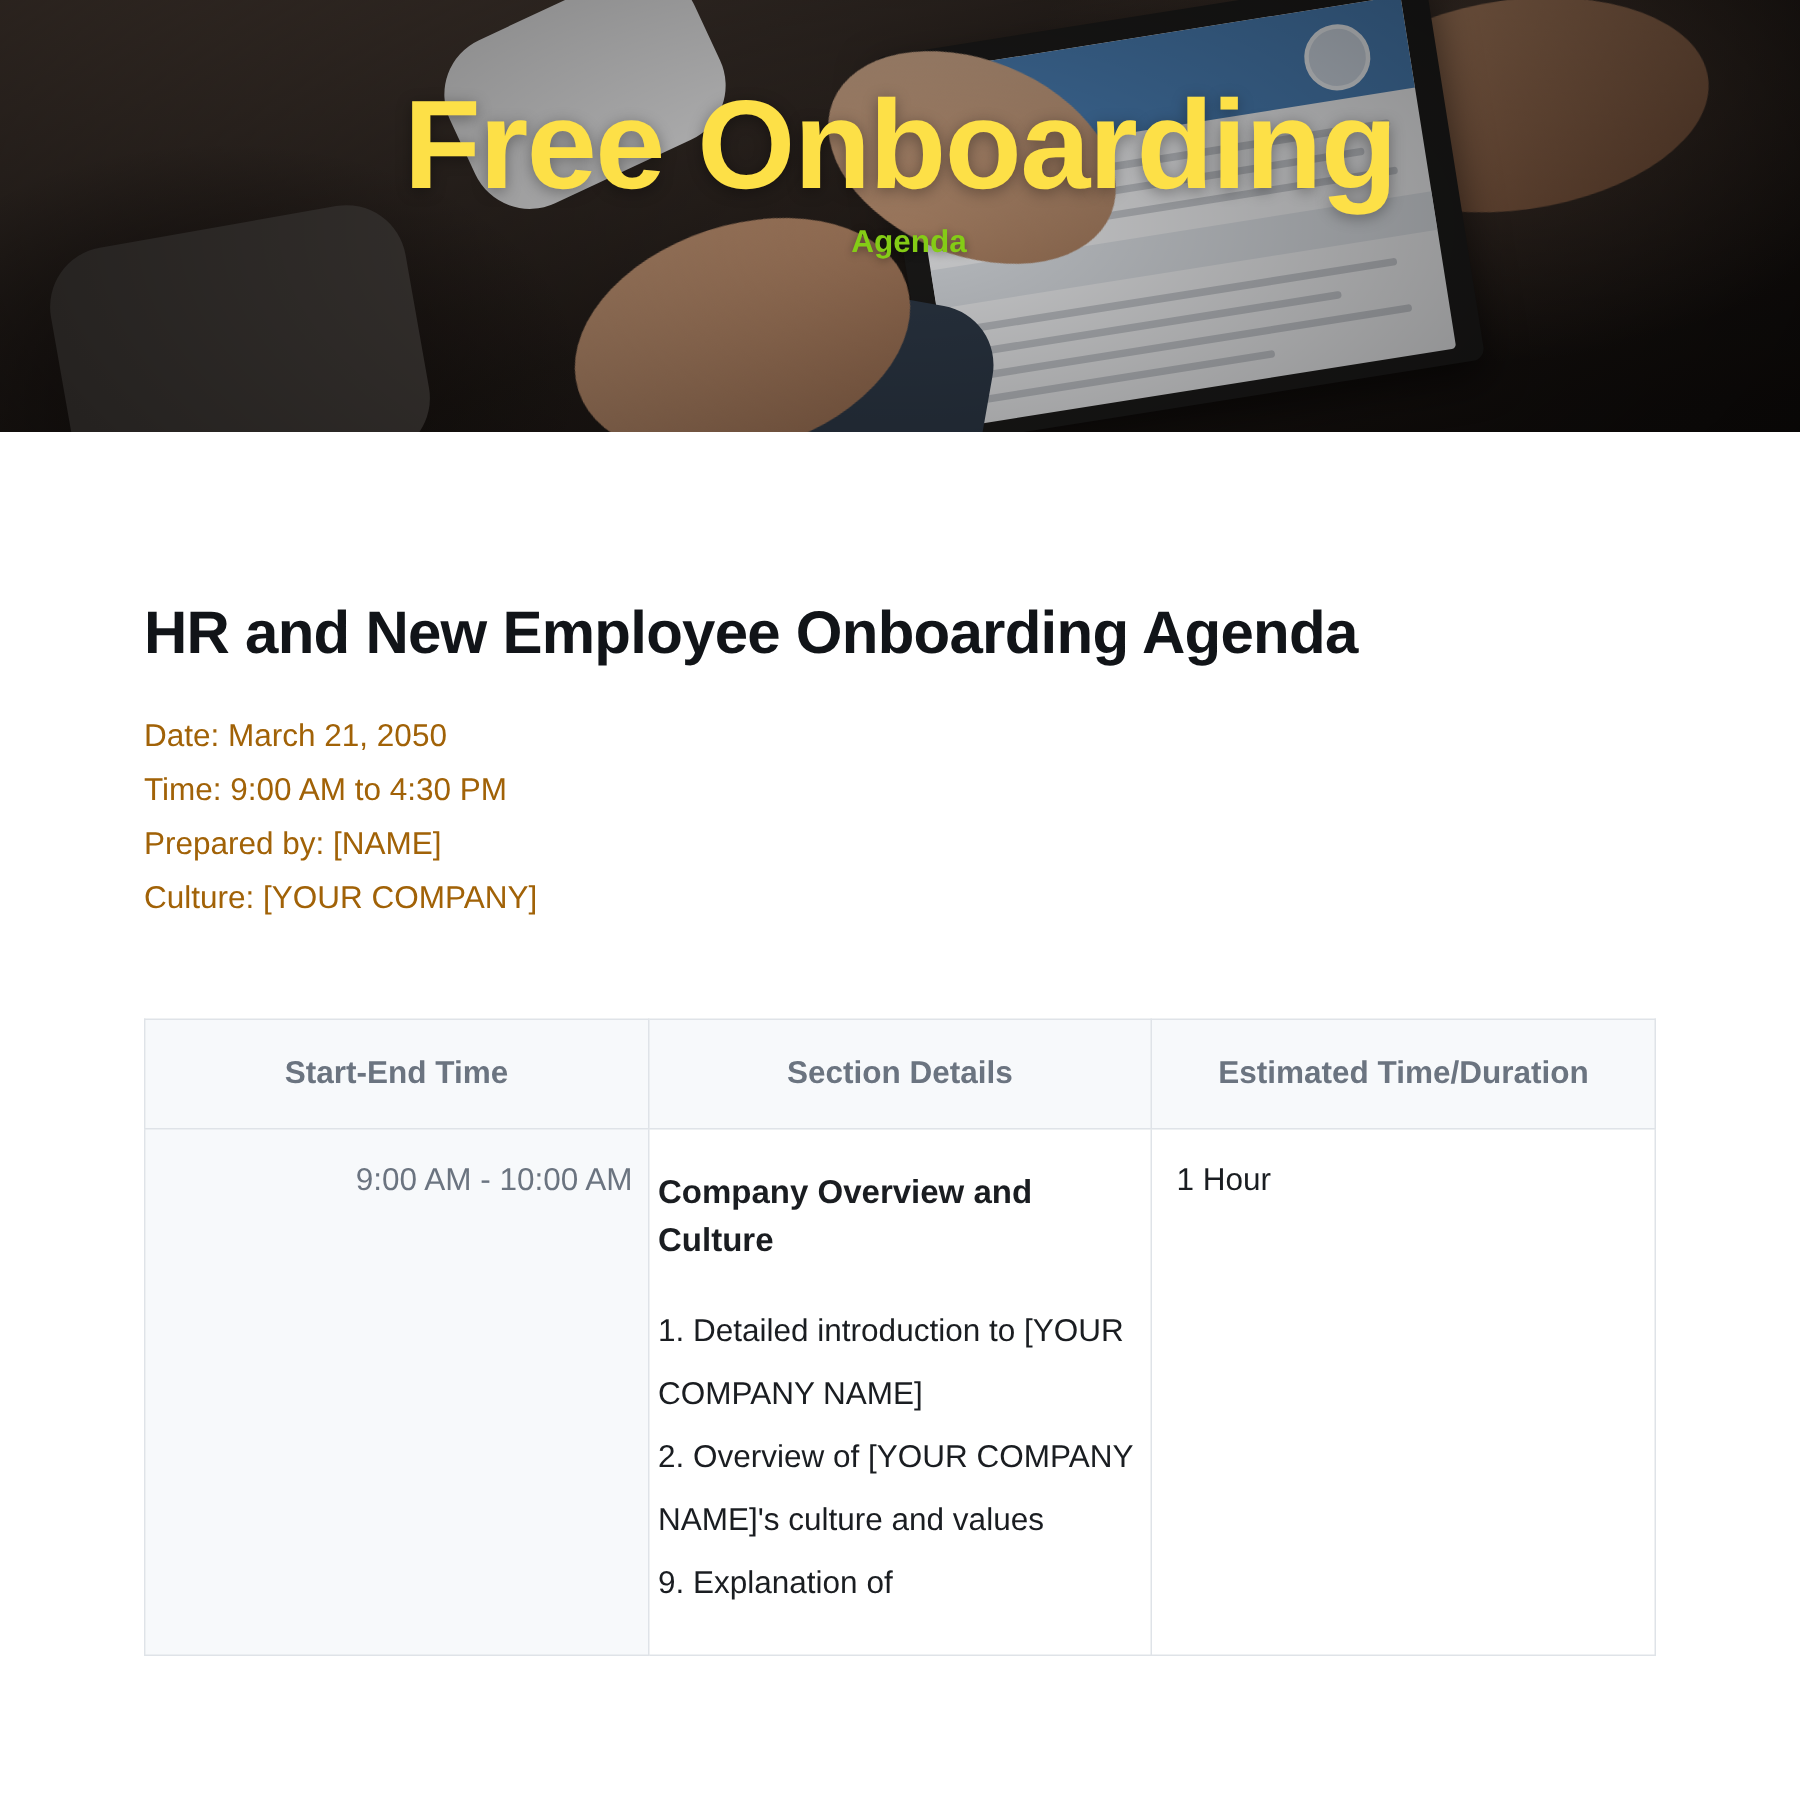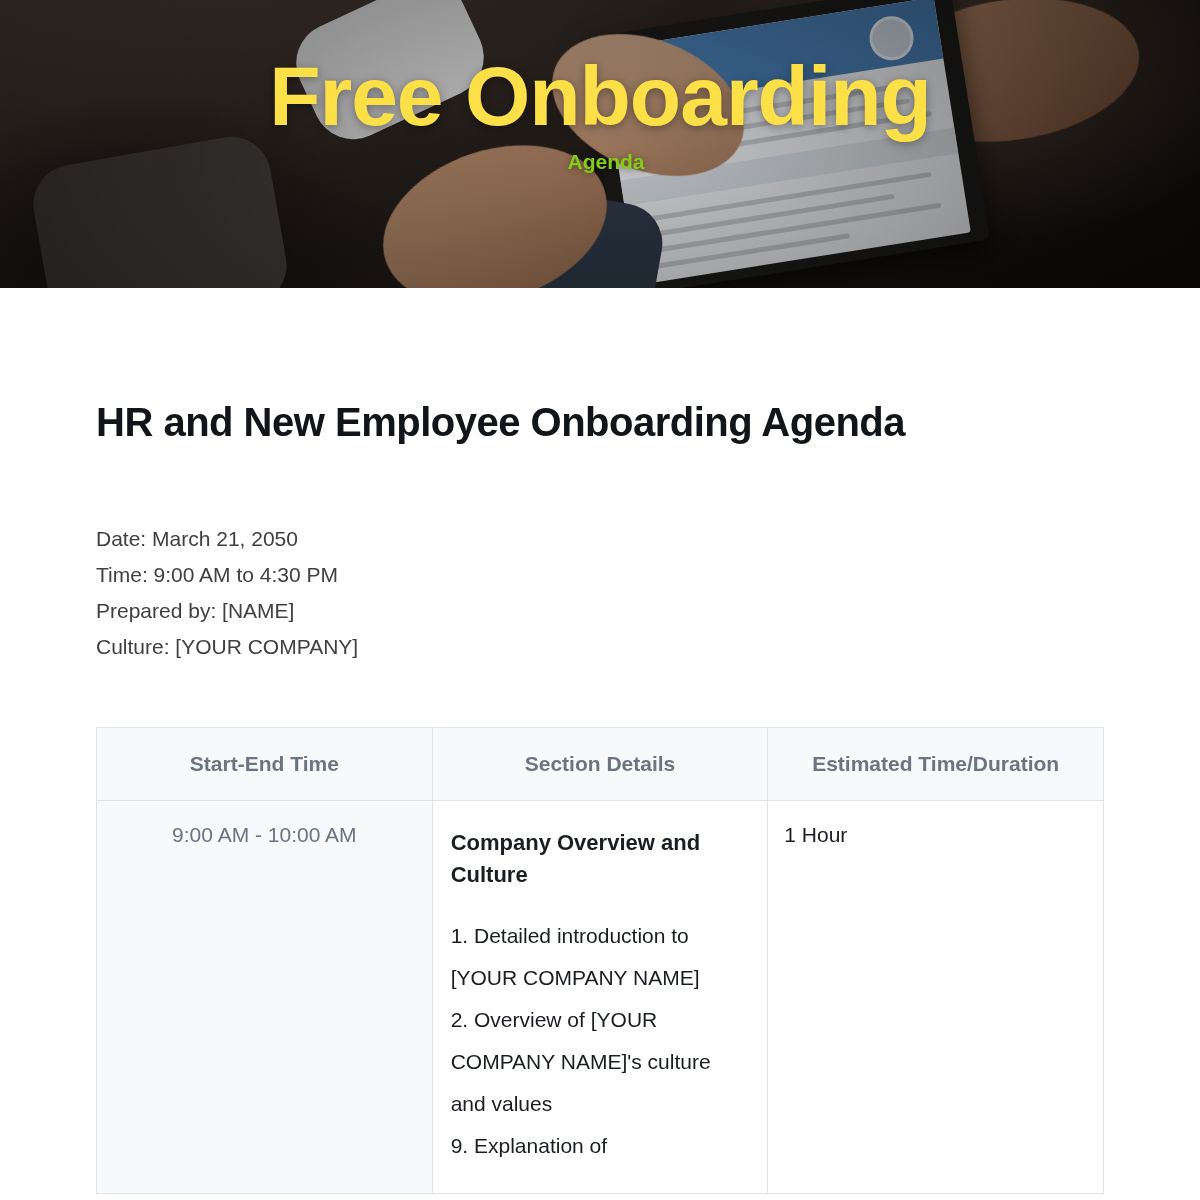--- a/index.html
+++ b/index.html
@@ -135,22 +135,22 @@
     box-sizing: border-box;
   }
   .doc-title {
     margin-top: 112px;
     font-size: 40px;
     font-weight: 700;
     color: #111418;
     letter-spacing: -0.5px;
   }
   .meta {
-    margin-top: 76px;
-    color: #404040;
+    margin-top: 28px;
+    color: #a16207;
     font-size: 21px;
     line-height: 36px;
   }
 
   
   table.agenda {
     margin-top: 62px;
     width: 1008px;
     border-collapse: collapse;
     table-layout: fixed;
@@ -164,26 +164,26 @@
     color: #6b7480;
     font-weight: 700;
     font-size: 21px;
     text-align: center;
     padding: 24px 10px;
   }
   td.col-time {
     background: #f7f9fb;
     color: #6b7480;
     font-size: 21px;
-    text-align: center;
+    text-align: right;
     padding: 22px 10px;
     width: 334px;
   }
   td.col-details {
-    padding: 26px 18px;
+    padding: 26px 6px;
     width: 338px;
     color: #1a1d21;
   }
   td.col-duration {
     padding: 22px 16px;
     width: 334px;
     color: #1a1d21;
     font-size: 21px;
   }
   .sect-title {

